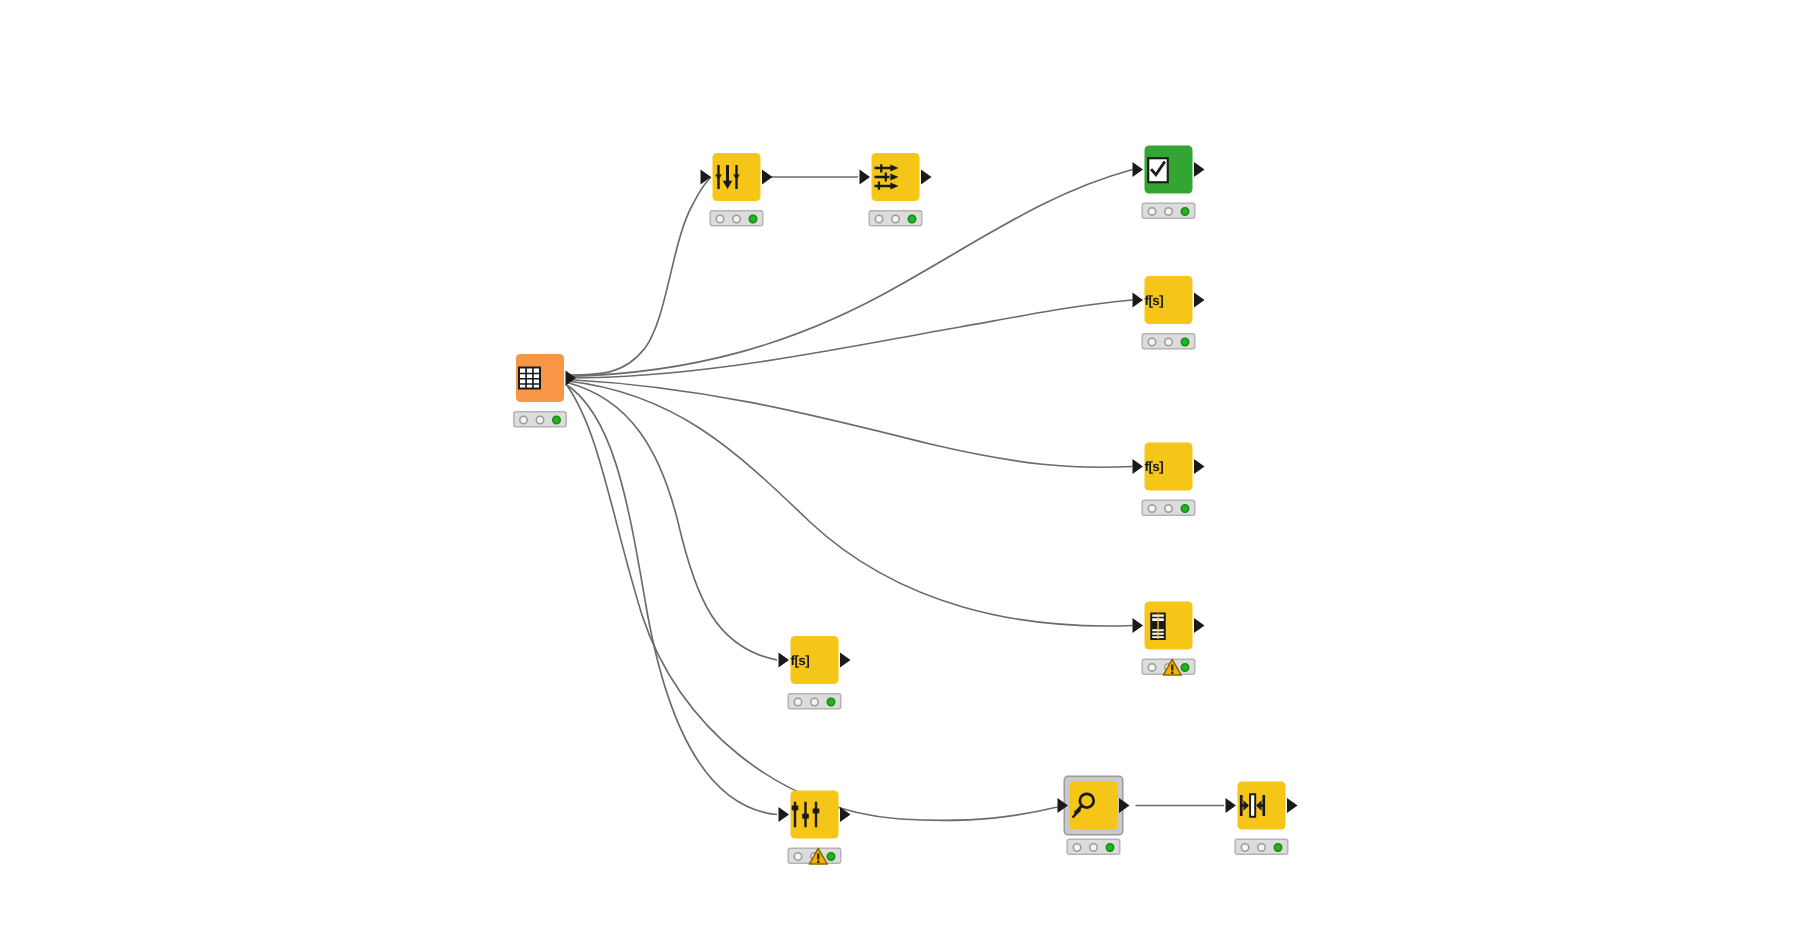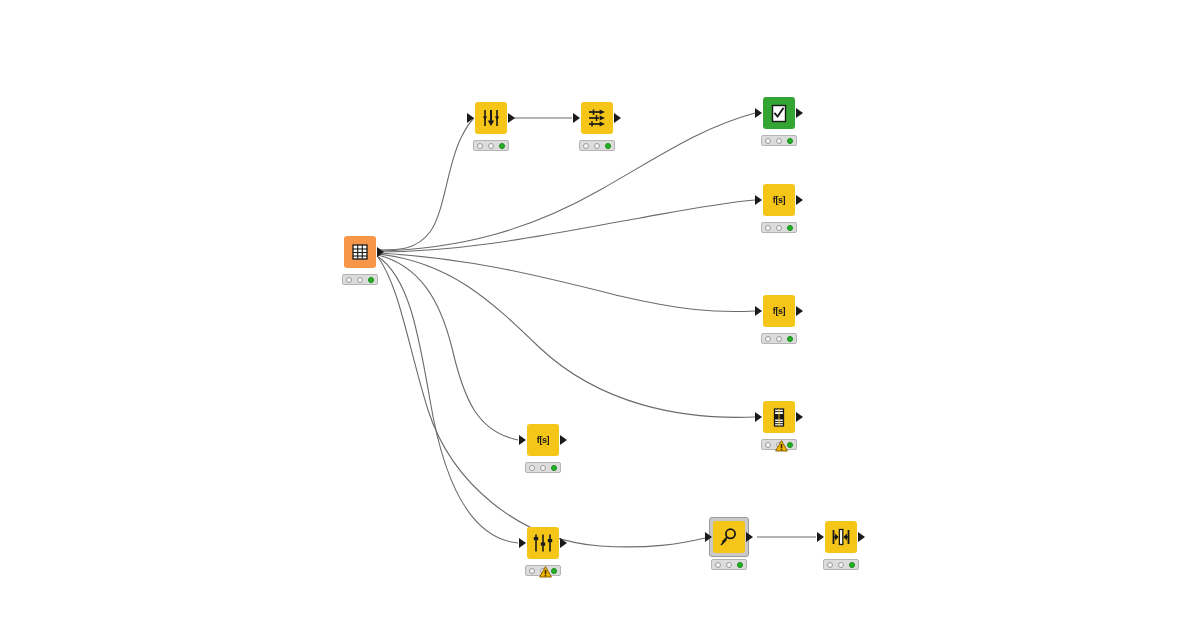--- a/index.html
+++ b/index.html
@@ -36,21 +36,21 @@
   .node-body {
     position: absolute;
     left: 0;
     top: 0;
     width: 32px;
     height: 32px;
     border-radius: 3px;
     box-sizing: border-box;
     display: flex;
     align-items: center;
-    justify-content: center;
+    justify-content: flex-start;
   }
   .node.selected .node-sel {
     position: absolute;
     left: -4px;
     top: -4px;
     width: 40px;
     height: 40px;
     border: 1px solid #9a9a9a;
     background: #c9c9c9;
     border-radius: 3px;

